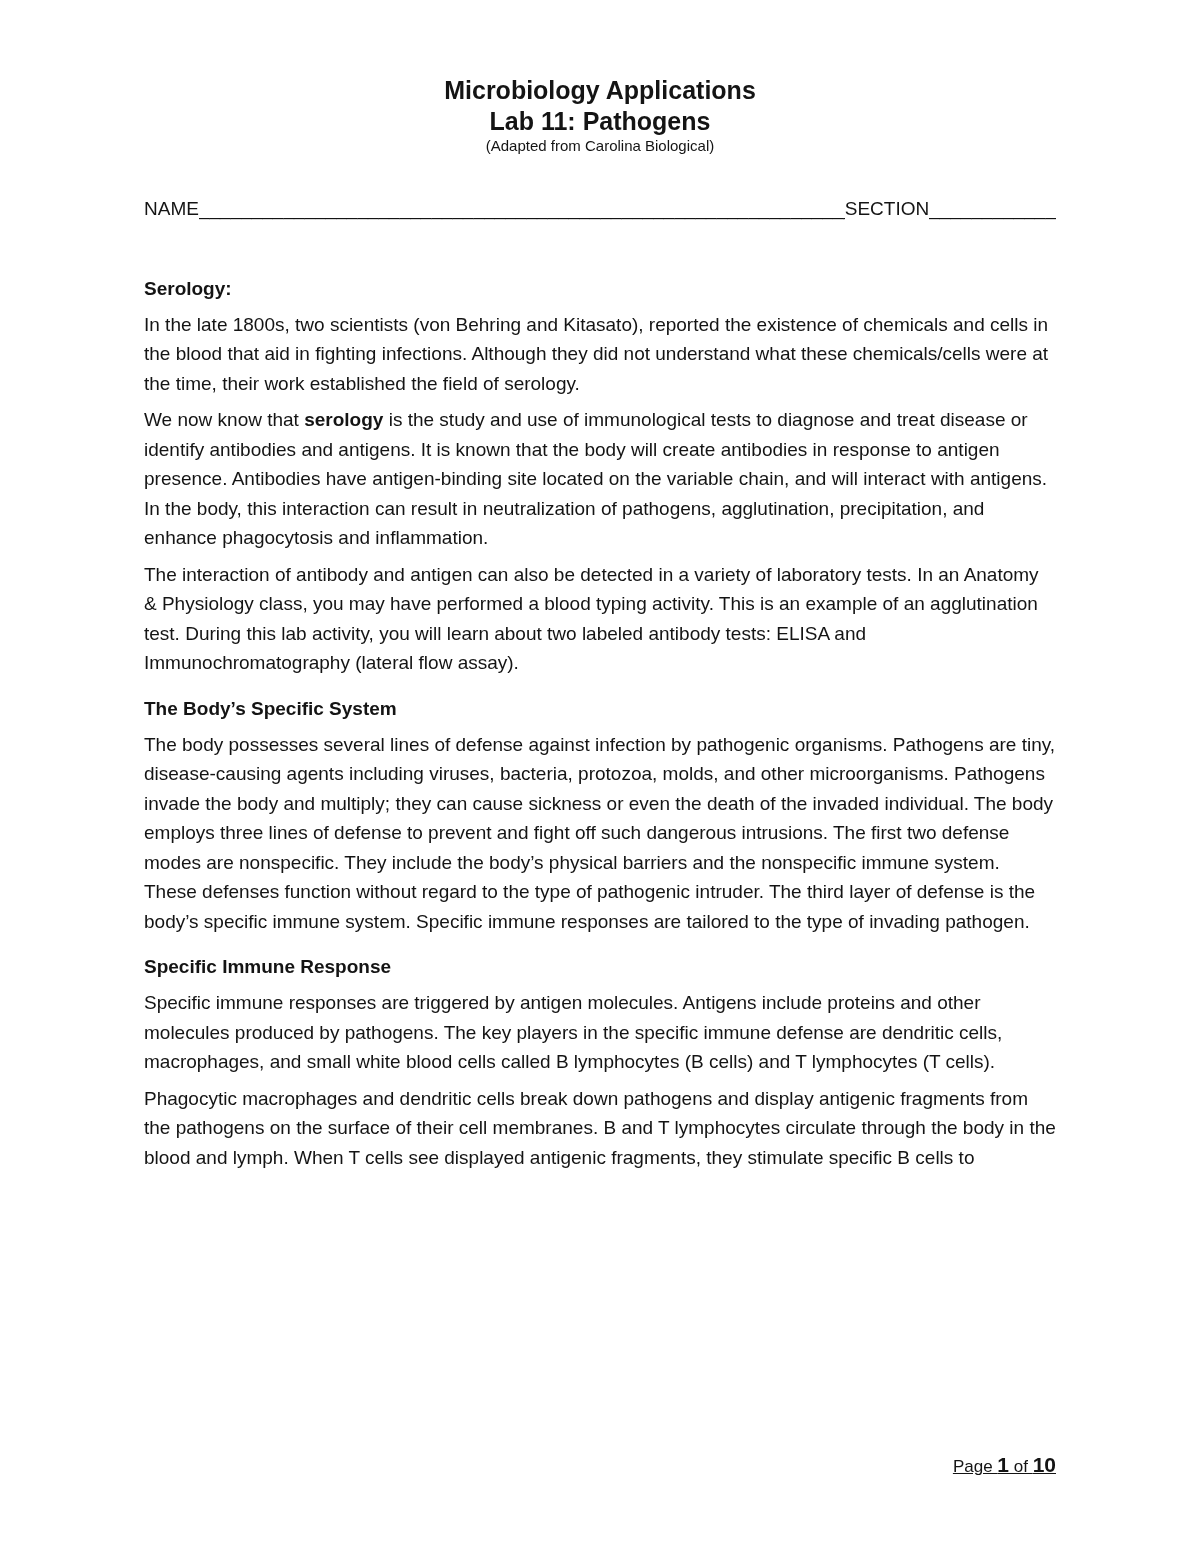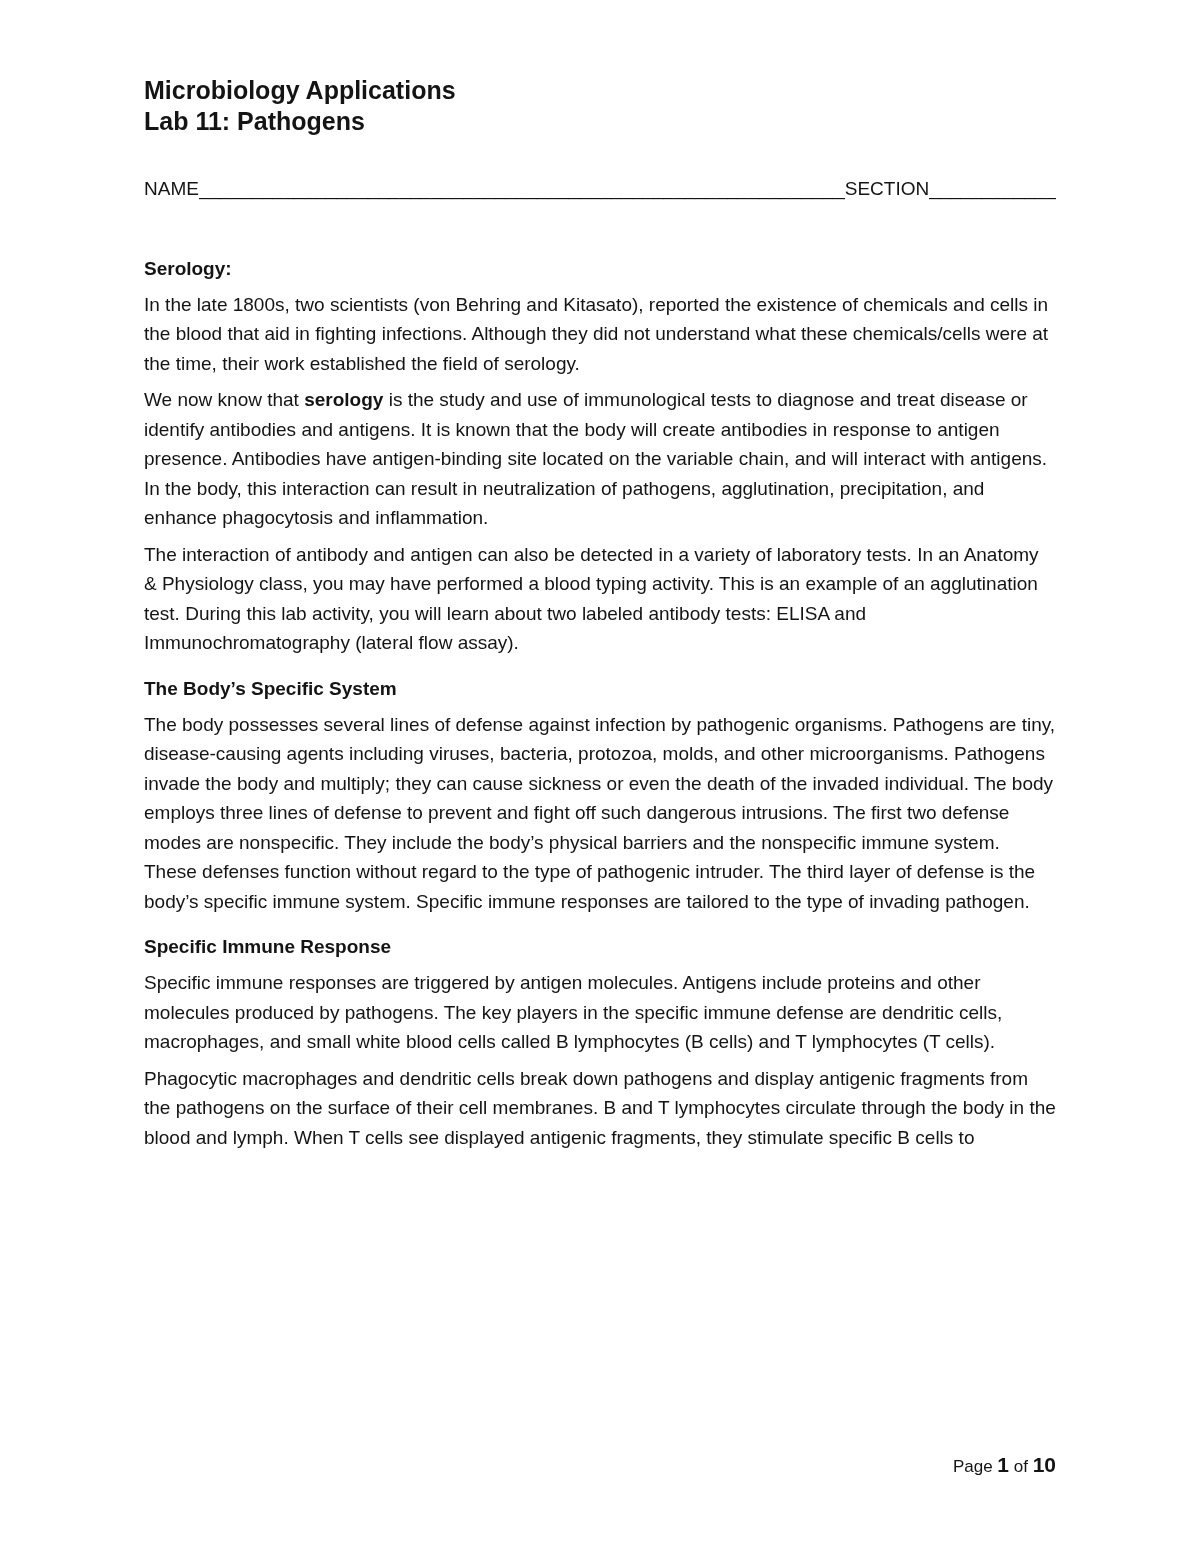--- a/index.html
+++ b/index.html
@@ -10,21 +10,21 @@
     height: 1553px;
     margin: 0 auto;
     background: #ffffff;
     font-family: "Liberation Sans", sans-serif;
     color: #141414;
     overflow: hidden;
   }
   .content {
     padding: 74px 144px 0 144px;
   }
-  .title-block { text-align: left; }
+  .title-block { text-align: center; }
   .doc-title {
     font-size: 25px;
     font-weight: bold;
     line-height: 32px;
   }
   .doc-subtitle {
     font-size: 25px;
     font-weight: bold;
     line-height: 30px;
   }
@@ -72,35 +72,37 @@
     margin-top: 7px;
     text-align: left;
   }
   .inline-bold { font-weight: bold; }
   .footer {
     position: absolute;
     right: 144px;
     bottom: 76px;
     font-size: 17px;
     white-space: nowrap;
+    text-decoration: underline;
   }
   .footer .page-num {
     font-size: 21px;
     font-weight: bold;
   }
 </style>
 </head>
 <body>
 
 <div class="page">
   <div class="content">
 
     <div class="title-block">
       <div class="doc-title">Microbiology Applications</div>
       <div class="doc-subtitle">Lab 11: Pathogens</div>
+      <div class="doc-adapted">(Adapted from Carolina Biological)</div>
     </div>
 
     <div class="name-line body-text">
       <span>NAME</span>
         <span class="name-fill">________________________________________________________________________________</span>
         <span> SECTION</span>
         <span class="name-tail">____________</span>
     </div>
 
     <div class="body-text">

